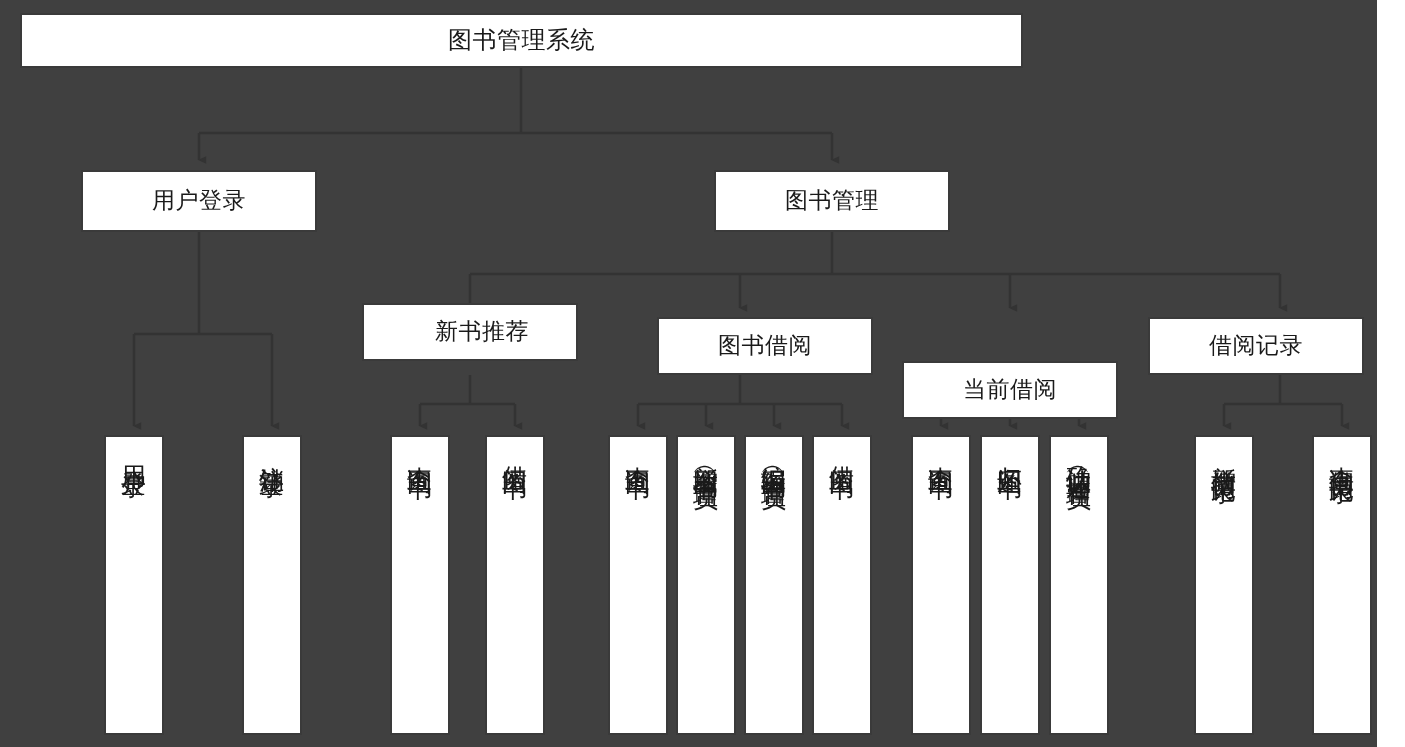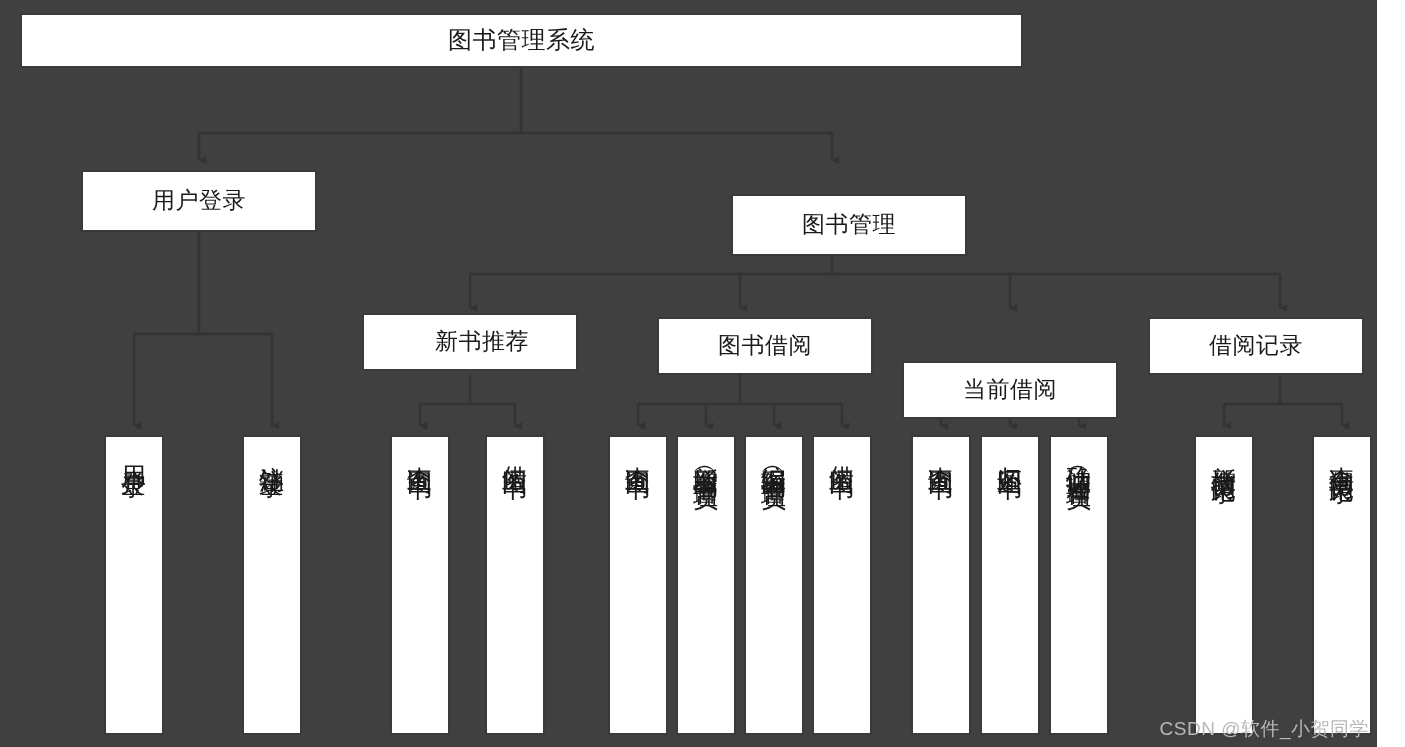--- a/index.html
+++ b/index.html
@@ -127,25 +127,25 @@
     </g>
   </svg>
 
   <div class="node root horizontal" style="left:20px; top:13px; width:1003px; height:55px;">
     <span class="node-label">图书管理系统</span>
   </div>
 
   <div class="node horizontal" style="left:81px; top:170px; width:236px; height:62px;">
     <span class="node-label">用户登录</span>
   </div>
-  <div class="node horizontal" style="left:731px; top:170px; width:236px; height:62px;margin-top:24px;">
+  <div class="node horizontal" style="left:714px; top:170px; width:236px; height:62px;">
     <span class="node-label">图书管理</span>
   </div>
 
-  <div class="node horizontal" style="left:362px; top:313px; width:216px; height:58px;padding-left:24px;">
+  <div class="node horizontal" style="left:362px; top:303px; width:216px; height:58px;padding-left:24px;">
     <span class="node-label">新书推荐</span>
   </div>
   <div class="node horizontal" style="left:657px; top:317px; width:216px; height:58px;">
     <span class="node-label">图书借阅</span>
   </div>
   <div class="node horizontal" style="left:902px; top:317px; width:216px; height:58px;margin-top:44px;">
     <span class="node-label">当前借阅</span>
   </div>
   <div class="node horizontal" style="left:1148px; top:317px; width:216px; height:58px;">
     <span class="node-label">借阅记录</span>
@@ -188,15 +188,14 @@
     <span class="node-label">确认归还（管理员）</span>
   </div>
 
   <div class="node vertical" style="left:1194px; top:435px; width:60px; height:300px;">
     <span class="node-label">新增借阅记录</span>
   </div>
   <div class="node vertical" style="left:1312px; top:435px; width:60px; height:300px;">
     <span class="node-label">查询借阅记录</span>
   </div>
 
-  <div class="watermark">CSDN @软件_小贺同学</div>
 
 </div>
 
 </body></html>

